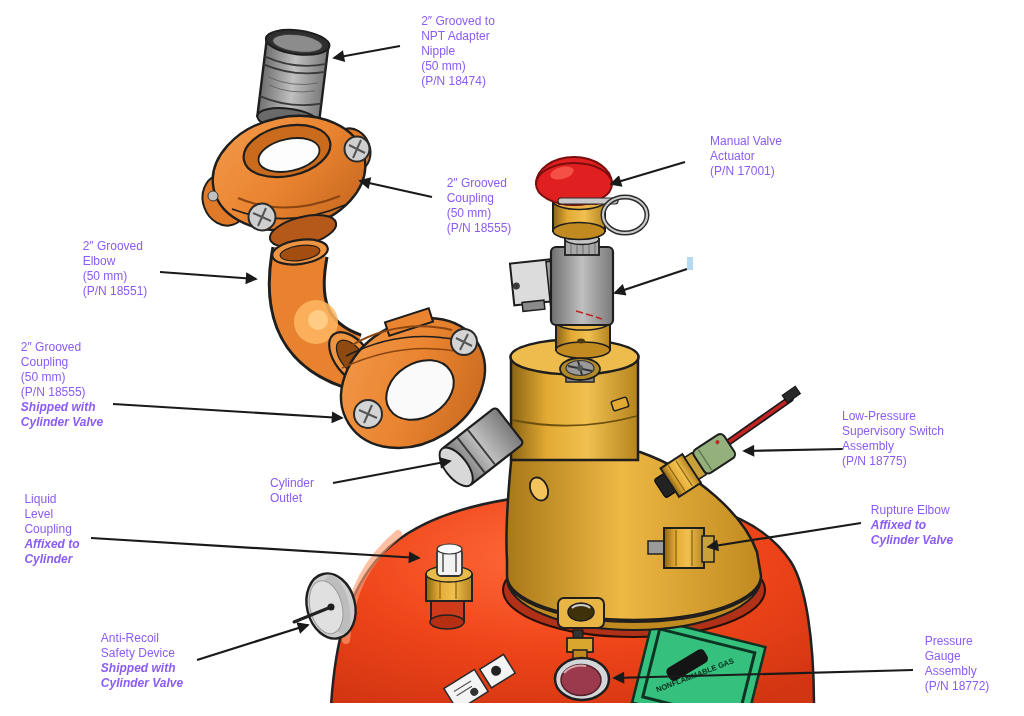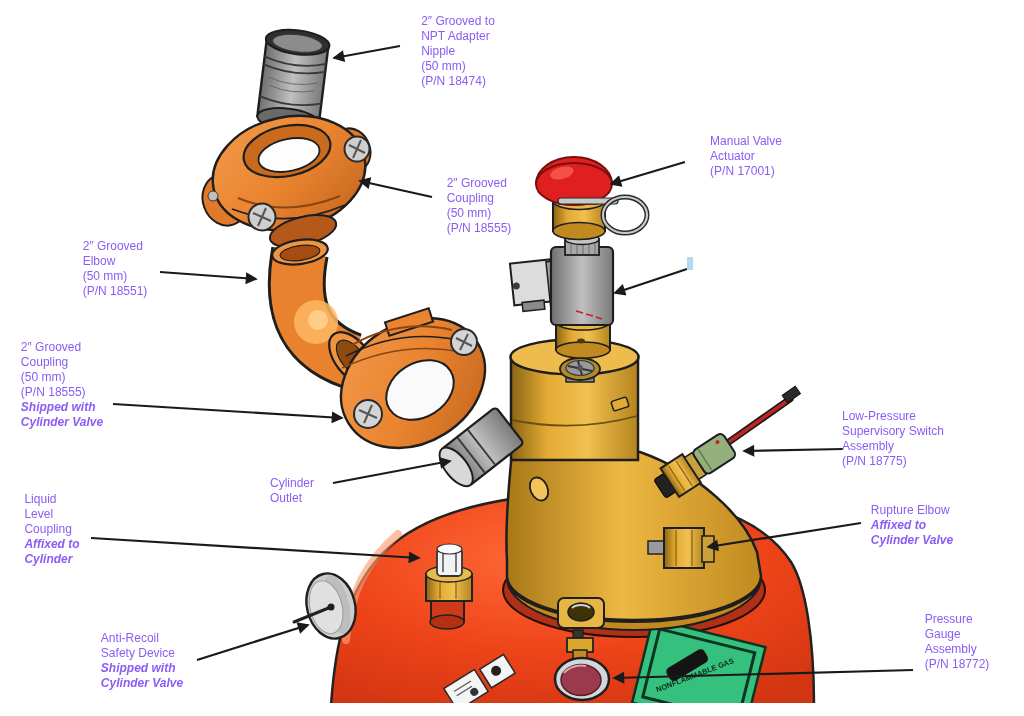--- a/index.html
+++ b/index.html
@@ -328,20 +328,20 @@
   <div class="ln">Outlet</div>
 </div>
 
 <div class="lbl" style="left:142px;top:631px">
   <div class="ln">Anti-Recoil</div>
   <div class="ln">Safety Device</div>
   <div class="ln note">Shipped with</div>
   <div class="ln note">Cylinder Valve</div>
 </div>
 
-<div class="lbl" style="left:957px;top:612px">
+<div class="lbl" style="left:957px;top:634px">
   <div class="ln">Pressure</div>
   <div class="ln">Gauge</div>
   <div class="ln">Assembly</div>
   <div class="ln">(P/N 18772)</div>
 </div>
 
 </div>
 
 </body></html>

